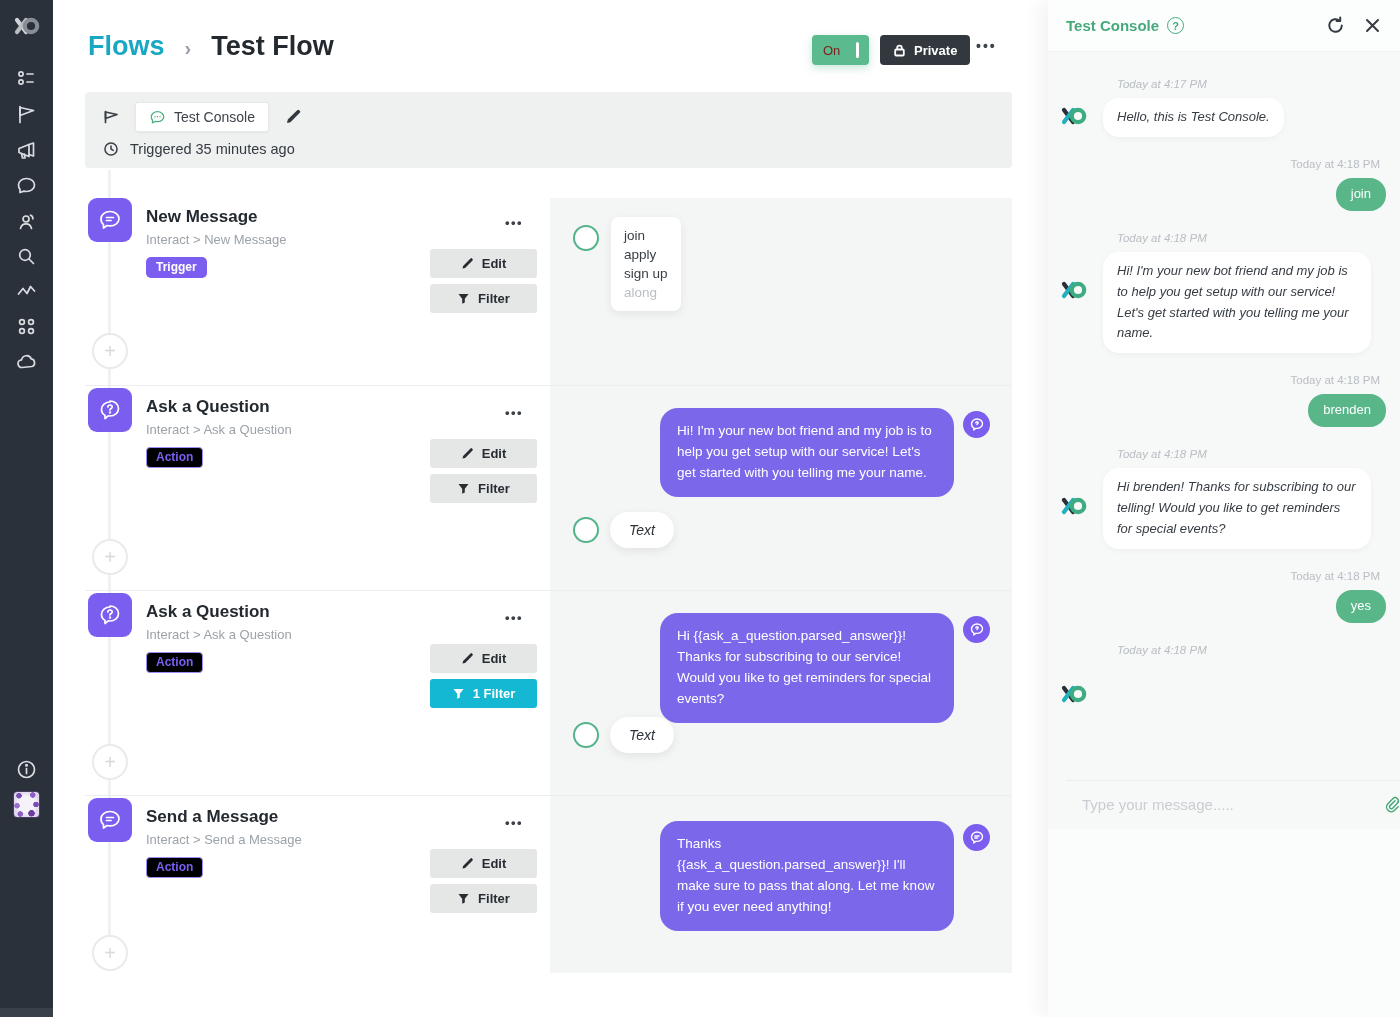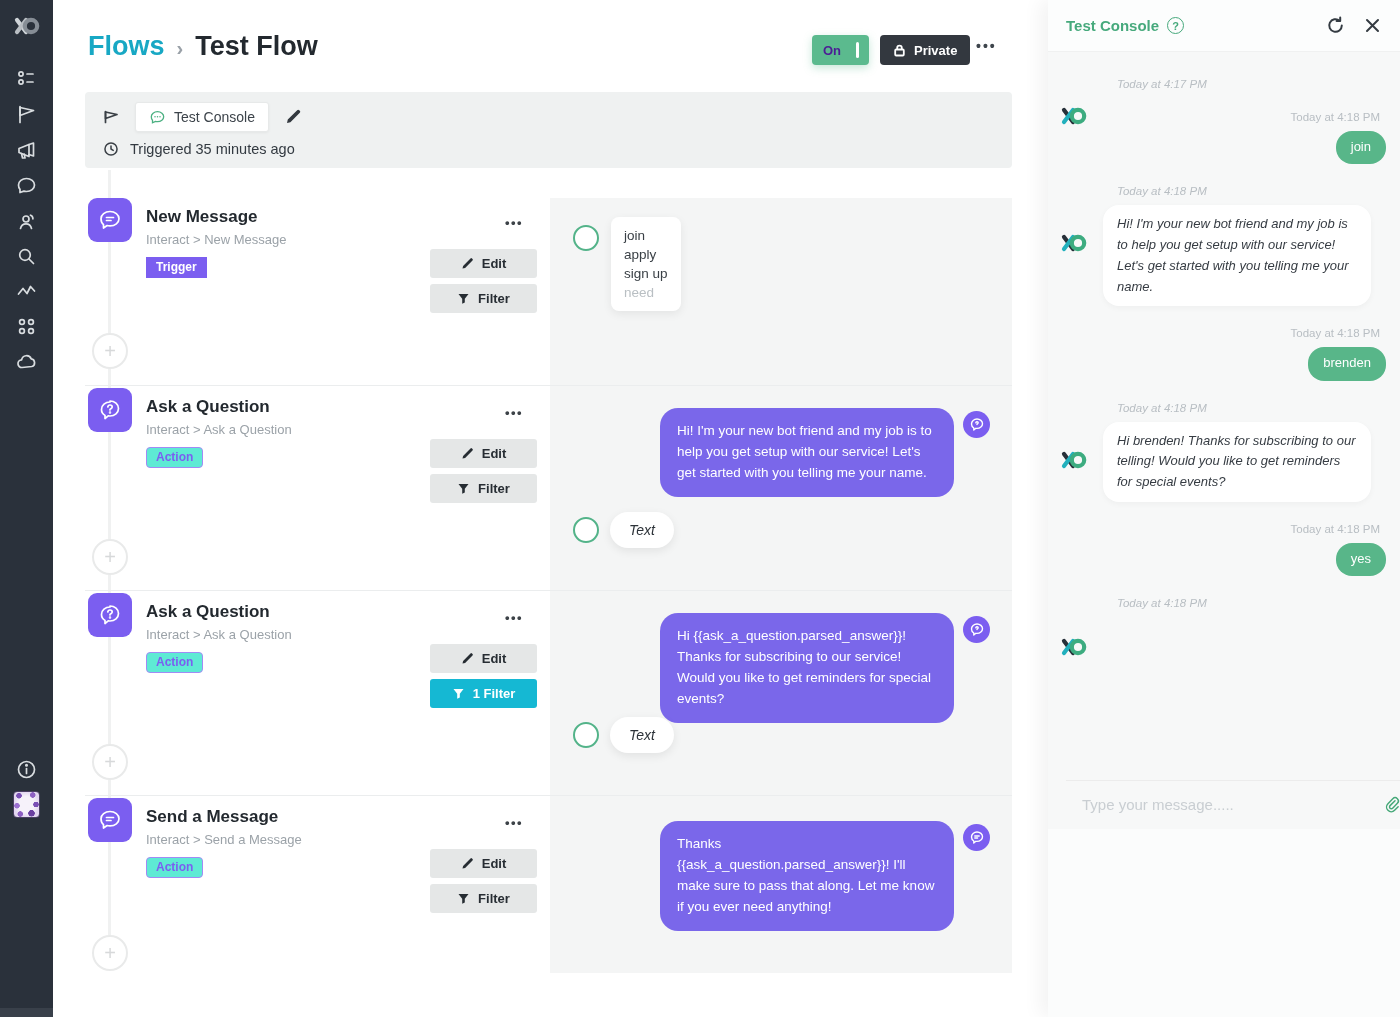--- a/index.html
+++ b/index.html
@@ -17,28 +17,28 @@
       radial-gradient(circle at 20% 15%, #7a4fb5 2.5px, transparent 3px),
       radial-gradient(circle at 75% 12%, #8d5fc2 2.5px, transparent 3px),
       radial-gradient(circle at 12% 55%, #9b6fd0 2.5px, transparent 3px),
       radial-gradient(circle at 88% 50%, #7a4fb5 2.5px, transparent 3px),
       radial-gradient(circle at 25% 88%, #8d5fc2 2.5px, transparent 3px),
       radial-gradient(circle at 70% 85%, #6a3fa0 3px, transparent 3.5px),
       radial-gradient(circle at 50% 50%, #f6f2fa 8px, #e2d6f0 13px);
     border:1px solid #4a3f63; cursor:pointer; }
 
   
-  .breadcrumb { position:absolute; left:88px; top:31px; display:flex; align-items:baseline; gap:12px; }
+  .breadcrumb { position:absolute; left:88px; top:31px; display:flex; align-items:baseline; gap:20px; }
   .crumb-root { font-size:27px; font-weight:700; color:#18a8c4; cursor:pointer; }
   .crumb-sep { font-size:20px; color:#9aa1a8; font-weight:700; }
   .crumb-current { font-size:27px; font-weight:700; color:#23292f; }
 
   .toggle-on { position:absolute; left:812px; top:35px; width:57px; height:30px; background:#5bba8e;
     border-radius:4px; display:flex; align-items:center; cursor:pointer; box-shadow:0 3px 8px rgba(91,186,142,.35); }
-  .toggle-on .lbl { color:#4c1d95; font-size:13px; font-weight:700; margin-left:11px; }
+  .toggle-on .lbl { color:#7f1d1d; font-size:13px; font-weight:400; margin-left:11px; }
   .toggle-on .knob { position:absolute; right:10px; top:7px; width:3px; height:16px; background:#fff; border-radius:2px; }
   .btn-private { position:absolute; left:880px; top:35px; height:30px; padding:0 13px; background:#33383f;
     border-radius:4px; display:flex; align-items:center; gap:8px; color:#fff; font-size:13px; font-weight:600; cursor:pointer; }
   .btn-private svg { width:13px; height:13px; stroke:#fff; fill:none; stroke-width:1.8; }
   .top-more { position:absolute; left:976px; top:38px; font-size:14px; font-weight:700; letter-spacing:2px; color:#3e454c; cursor:pointer; }
 
   
   .banner { position:absolute; left:85px; top:92px; width:927px; height:76px; background:#eff1f1; border-radius:4px; padding:10px 17px; }
   .banner-row1 { display:flex; align-items:center; gap:15px; }
   .banner-row2 { display:flex; align-items:center; gap:11px; margin-top:9px; padding-left:1px; }
@@ -53,22 +53,22 @@
   .preview-col { position:absolute; left:550px; top:198px; width:462px; height:775px; background:#f4f5f5; }
   .connector { position:absolute; left:108px; top:170px; width:3px; height:783px; background:#f0f1f1; }
   .row-divider { position:absolute; left:85px; width:927px; height:1px; background:#ebedee; }
 
   .block-icon { position:absolute; left:88px; width:44px; height:44px; background:#7b5ef0; border-radius:9px;
     display:flex; align-items:center; justify-content:center; z-index:5; cursor:pointer; }
   .block-icon svg { width:26px; height:26px; stroke:#fff; fill:none; stroke-width:1.7; stroke-linecap:round; stroke-linejoin:round; }
   .block-title { position:absolute; left:146px; font-size:17px; font-weight:700; color:#23292f; cursor:pointer; }
   .block-path { position:absolute; left:146px; font-size:13px; color:#9ba2a8; }
   .badge-trigger { position:absolute; left:146px; background:#7b5ef0; color:#fff; font-size:12px; font-weight:600;
-    padding:3px 10px 4px; border-radius:0; }
-  .badge-action { position:absolute; left:146px; background:#5eead4; color:#7b5ef0; font-size:12px; font-weight:600;
+    padding:3px 10px 4px; border-radius:5px; }
+  .badge-action { position:absolute; left:146px; background:#000000; color:#7b5ef0; font-size:12px; font-weight:600;
     padding:2px 9px 3px; border-radius:4px; border:1px solid #a18bf5; }
   .row-menu { position:absolute; left:505px; font-size:13px; font-weight:700; letter-spacing:1.5px; color:#3c4248; cursor:pointer; }
   .flow-btn { position:absolute; left:430px; width:107px; height:29px; background:#e5e7e7; border-radius:3px;
     display:flex; align-items:center; justify-content:center; gap:8px; font-size:13px; font-weight:600; color:#272d33; cursor:pointer; }
   .flow-btn svg { width:13px; height:13px; }
   .flow-btn.teal { background:#15b8d3; color:#fff; }
 
   .plus-circle { position:absolute; left:92px; width:36px; height:36px; border-radius:50%; background:#fff;
     border:2px solid #e9eaea; display:flex; align-items:center; justify-content:center; color:#d7d9da;
     font-size:20px; font-weight:400; z-index:6; cursor:pointer; line-height:1; }
@@ -277,21 +277,21 @@
     </svg>
   <span>Filter</span>
 </div>
 <div class="plus-circle" style="top:333px">+</div>
 
 <div class="port-circle" style="top:225px"></div>
 <div class="kw-card">
   <div>join</div>
   <div>apply</div>
   <div>sign up</div>
-  <div class="muted">need</div>
+  <div class="muted">along</div>
 </div>
 
 <div class="block-icon" style="top:388px">
   <svg viewBox="0 0 26 26">
       <path d="M13 4c4.7 0 8.5 3.4 8.5 7.5S17.7 19 13 19c-.6 0-1.2-.05-1.8-.16L8 21.5v-3.1c-2.2-1.4-3.5-3.3-3.5-6 0-4.1 3.8-7.4 8.5-7.4z"></path>
       <path d="M10.8 10c.2-1.2 1.1-2 2.2-2 1.2 0 2.2.9 2.2 2 0 1.3-1.3 1.5-2.2 2.3v.7"></path>
       <circle cx="13" cy="15.4" r="0.4" fill="#fff"></circle>
     </svg>
 </div>
 <div class="block-title" style="top:397px">Ask a Question</div>
@@ -411,20 +411,21 @@
 
   <div class="chat-area">
 
     <div class="msg-group bot-group">
       <div class="ts">Today at 4:17 PM</div>
       <svg class="bot-avatar" style="top:26px" viewBox="0 0 30 24">
         <path d="M5 6 L14 18" stroke="#273039" stroke-width="4.2" stroke-linecap="round"></path>
         <path d="M14 6 L5 18" stroke="#22b0bd" stroke-width="4.2" stroke-linecap="round"></path>
         <circle cx="19" cy="12" r="6.2" stroke="#3dac80" stroke-width="4.2" fill="none"></circle>
       </svg>
+      <div class="bot-bubble">Hello, this is Test Console.</div>
     </div>
 
     <div class="msg-group user-group">
       <div class="ts">Today at 4:18 PM</div>
       <div class="user-bubble">join</div>
     </div>
 
     <div class="msg-group bot-group">
       <div class="ts">Today at 4:18 PM</div>
       <svg class="bot-avatar" style="top:46px" viewBox="0 0 30 24">

